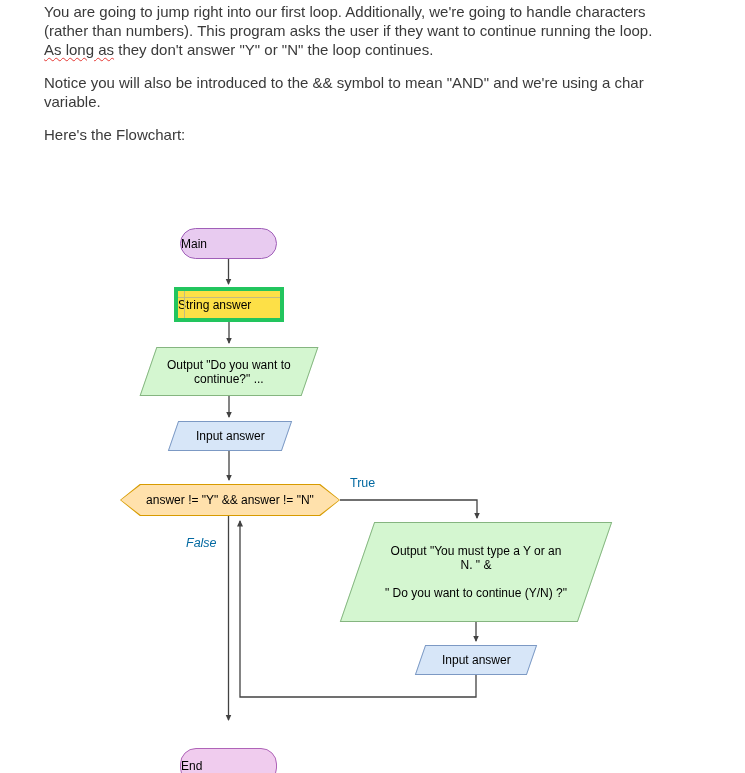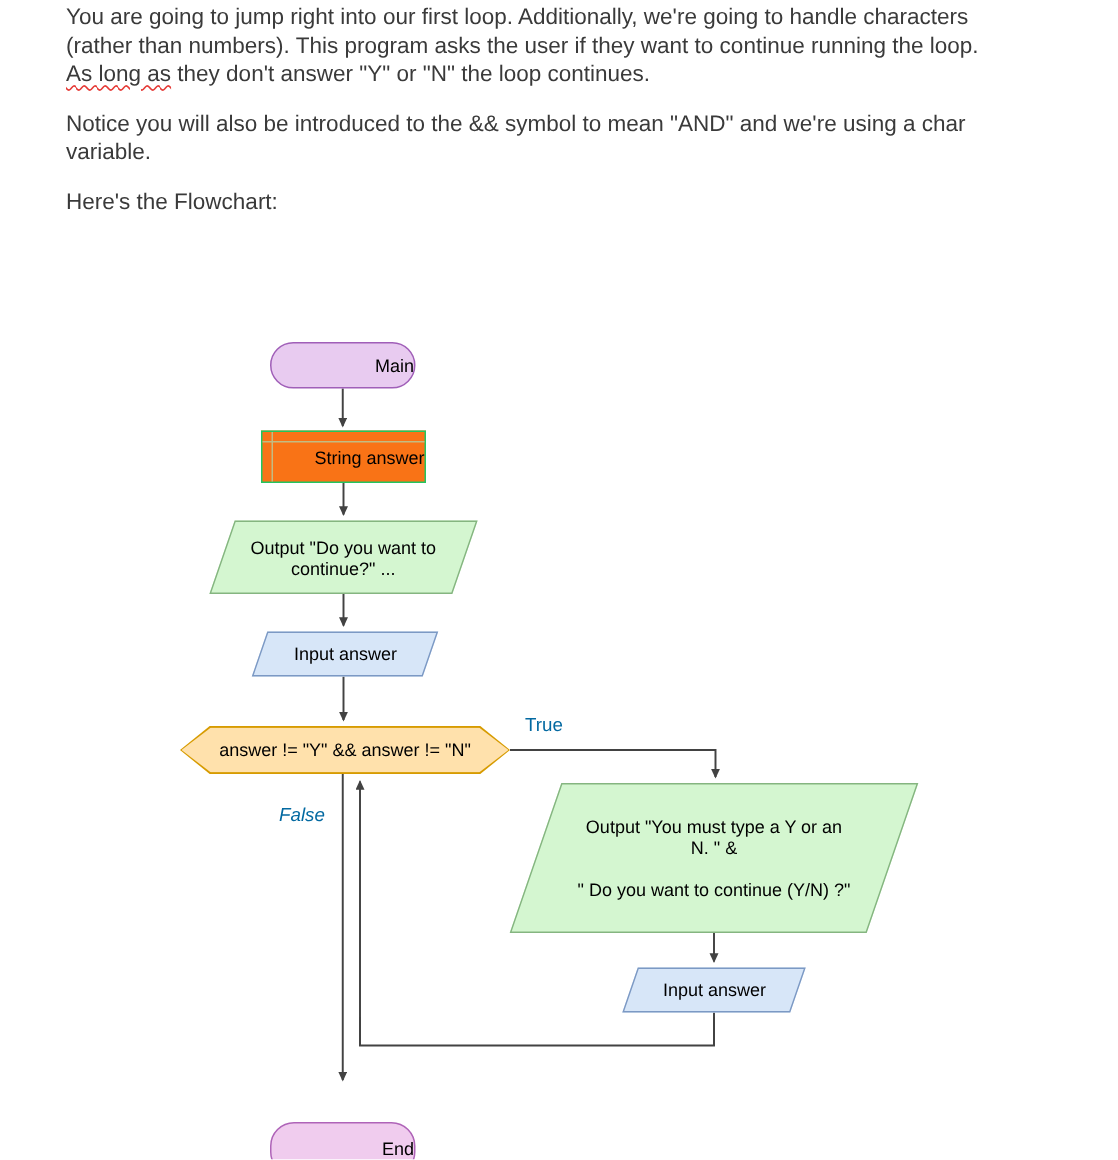--- a/index.html
+++ b/index.html
@@ -24,34 +24,34 @@
     text-underline-offset:2px;
   }
 
   
   .flowchart { position:absolute; left:0; top:0; width:745px; height:773px; pointer-events:none; }
   .connectors { position:absolute; left:0; top:0; }
   .cl { fill:none; stroke:#424242; stroke-width:1.3; marker-end:url(#arr); }
 
   .node {
     position:absolute;
-    display:flex; align-items:center; justify-content:flex-end;
+    display:flex; align-items:center; justify-content:flex-start;
     font-size:12px; color:#000; text-align:center;
     box-sizing:border-box;
   }
   .pill {
     background:#e8cbf0;
     border:1px solid #a05fb8;
     border-radius:16px;
   }
   .pill.end { background:#f0ccee; border-color:#af64b8; }
 
   .declare {
-    background:#f97316;
-    border:1px solid #22c55e;
+    background:#fde047;
+    border:4px solid #22c55e;
   }
   .declare::before {
     content:""; position:absolute; left:6px; top:0; bottom:0;
     width:1px; background:#c2bc82;
   }
   .declare::after {
     content:""; position:absolute; top:6px; left:0; right:0;
     height:1px; background:#c2bc82;
   }
 

